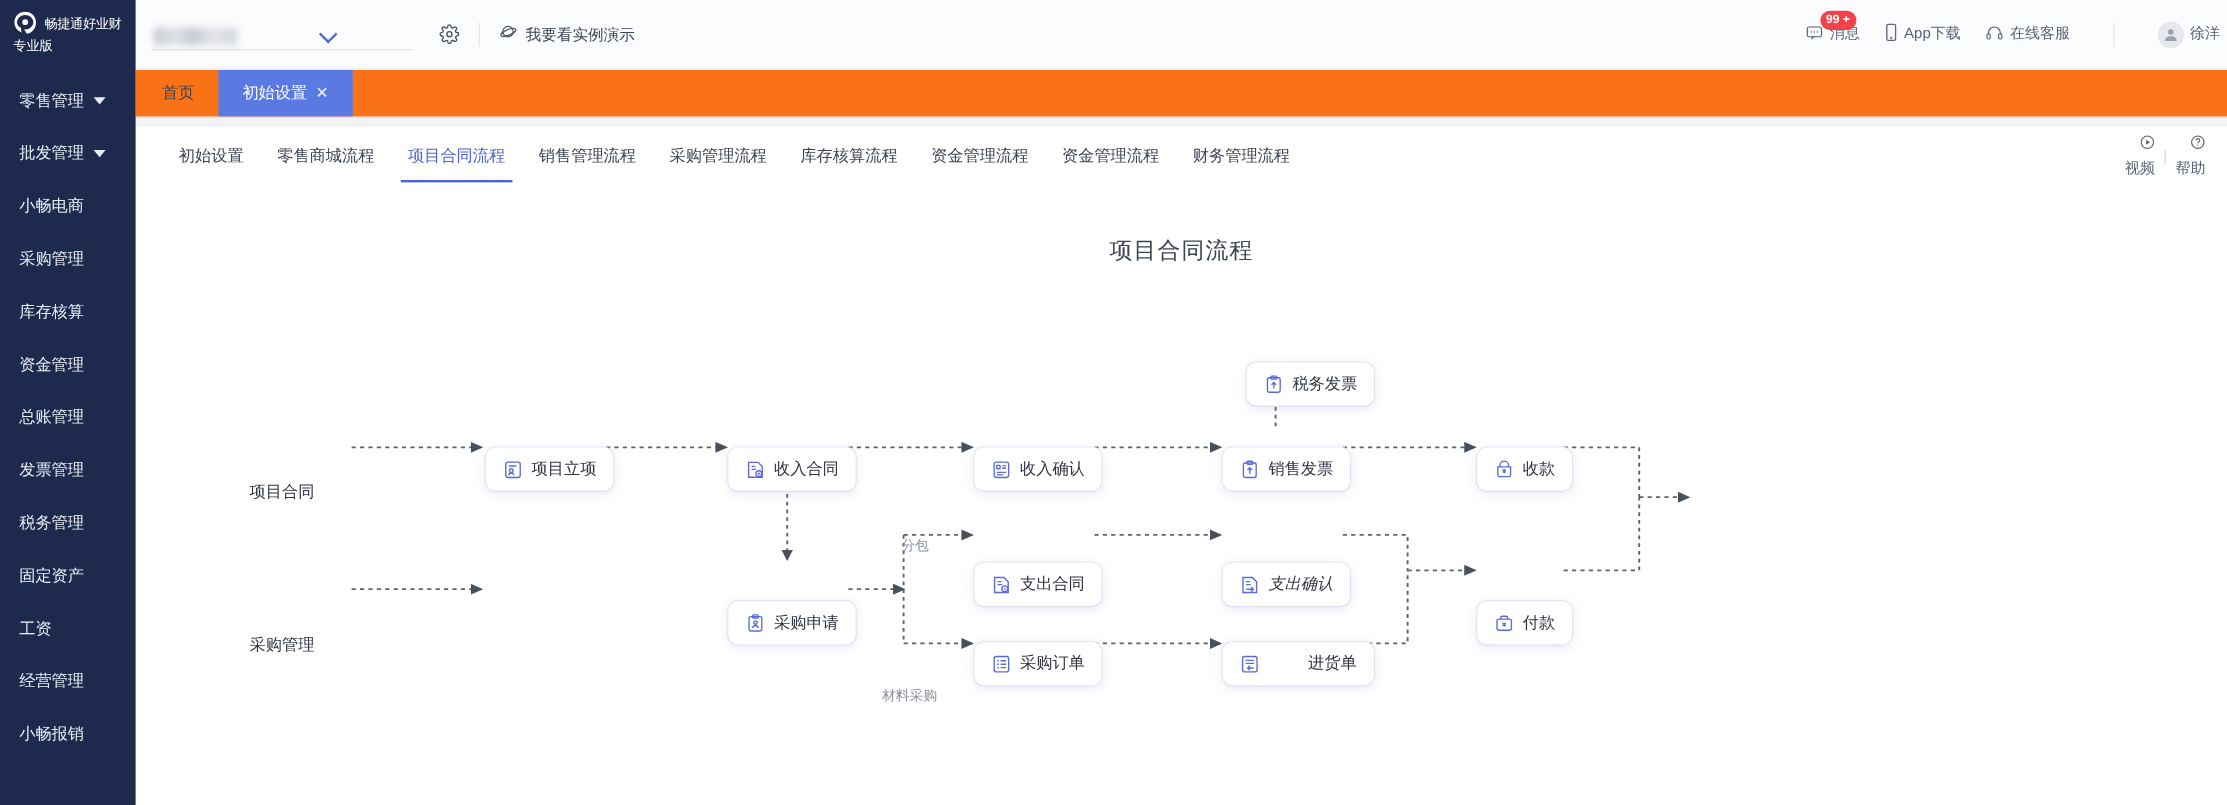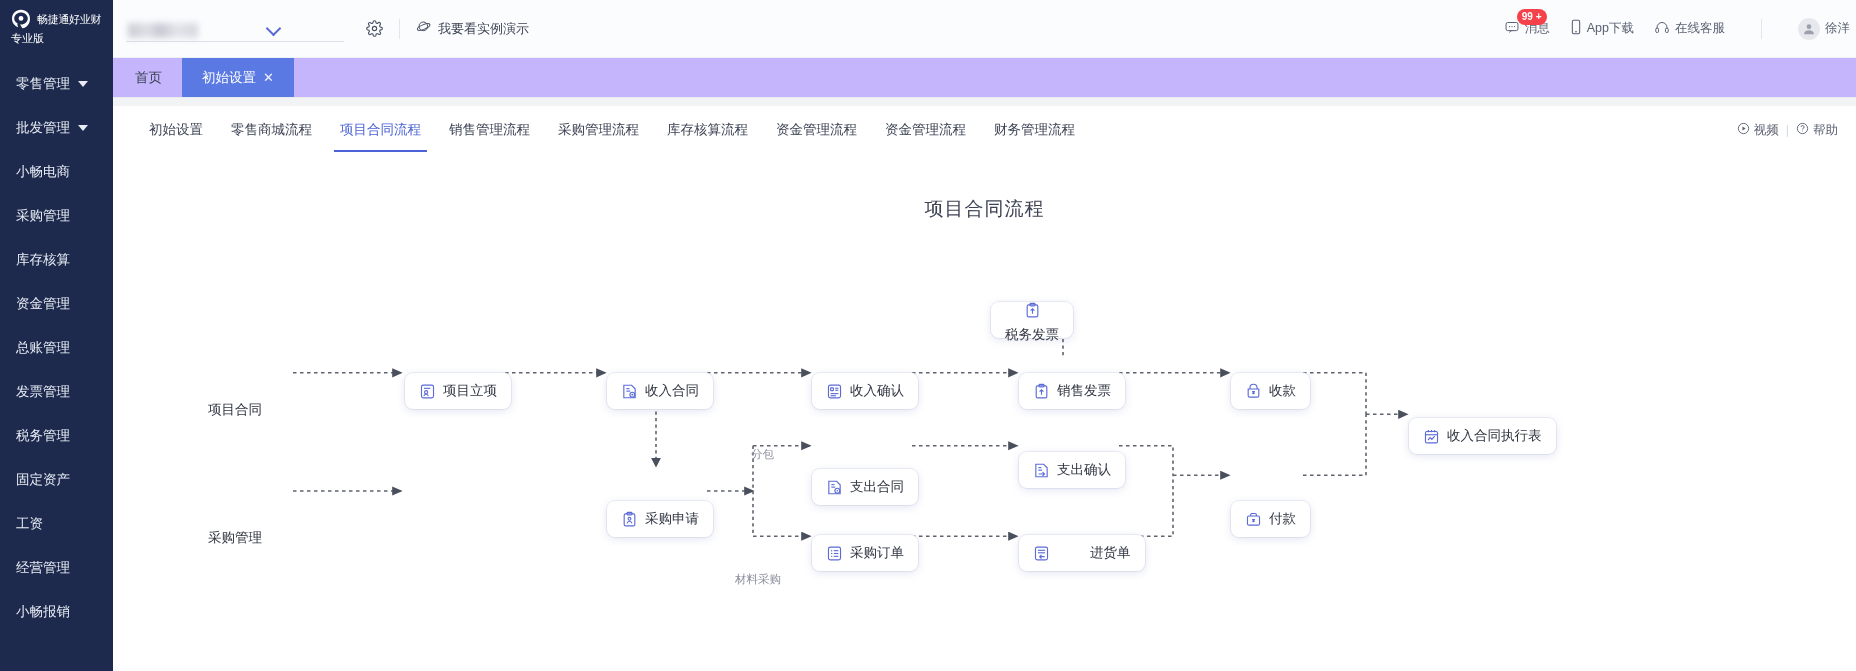--- a/index.html
+++ b/index.html
@@ -74,21 +74,21 @@
     font-size: 10px; line-height: 1; padding: 3px 5px 3px 5px; border-radius: 9px;
     font-weight: bold; white-space: nowrap;
   }
   .avatar {
     width: 22px; height: 22px; border-radius: 50%; background: #e6e8ed;
     display: flex; align-items: center; justify-content: center;
   }
 
   
   .wintabs {
-    height: 40px; display: flex; align-items: stretch; background: #c4b5fd;
+    height: 40px; display: flex; align-items: stretch; background: #f97316;
     border-bottom: 1px solid #e9ebef; flex: 0 0 40px; padding-left: 2px;
   }
   .wintab {
     display: flex; align-items: center; gap: 7px; padding: 0 20px;
     font-size: 13.5px; color: #3c4354; cursor: pointer;
   }
   .wintab.active { background: #5b79e3; color: #ffffff; }
   .wintab .x { font-size: 13px; opacity: .9; }
 
   
@@ -105,21 +105,21 @@
   }
   .subnav-item.active { color: #4b63d6; }
   .subnav-item.active::after {
     content: ""; position: absolute; left: 8px; right: 8px; bottom: 2px;
     height: 2px; background: #4b63d6;
   }
   .subnav-right {
     margin-left: auto; display: flex; align-items: center; gap: 7px;
     font-size: 12.5px; color: #5a6172;
   }
-  .subnav-right .lnk { display: flex; align-items: flex-start; gap: 4px; cursor: pointer; }
+  .subnav-right .lnk { display: flex; align-items: flex-end; gap: 4px; cursor: pointer; flex-direction: column; }
   .sep { color: #d6d9e0; }
 
   
   .canvas { flex: 1; position: relative; min-height: 0; overflow: hidden; }
   .flow-title {
     position: absolute; left: 0; right: 0; top: 42px; text-align: center;
     font-size: 19px; color: #3c4354; letter-spacing: 1px;
   }
 
   .node {
@@ -428,21 +428,21 @@
                 <rect x="6.5" y="6.8" width="4" height="4" rx="0.8"></rect>
                 <line x1="13" y1="7.4" x2="17.5" y2="7.4"></line>
                 <line x1="13" y1="10.2" x2="17.5" y2="10.2"></line>
                 <line x1="6.5" y1="15" x2="17.5" y2="15"></line>
                 <line x1="6.5" y1="18" x2="14" y2="18"></line>
               </svg>
             </span>
             <span>收入确认</span>
           </div>
 
-          <div class="node" style="left:878px; top:148px;flex-direction:column;">
+          <div class="node" style="left:926px; top:148px;">
             <span>
               <svg width="17" height="17" viewBox="0 0 24 24" fill="none" stroke="#5b6bd6" stroke-width="1.6">
                 <rect x="4.5" y="4" width="15" height="17" rx="2"></rect>
                 <rect x="8.5" y="2" width="7" height="3.6" rx="1.2"></rect>
                 <path d="M12 16.5V9.8M9.3 12.2L12 9.5l2.7 2.7"></path>
               </svg>
             </span>
             <span>税务发票</span>
           </div>
 
@@ -461,33 +461,20 @@
             <span>
               <svg width="17" height="17" viewBox="0 0 24 24" fill="none" stroke="#5b6bd6" stroke-width="1.6">
                 <path d="M4.5 8.5h15v9.5a2 2 0 0 1-2 2H6.5a2 2 0 0 1-2-2z"></path>
                 <path d="M7 8.5V6.8a5 5 0 0 1 10 0v1.7"></path>
                 <path d="M10 12.2h4M10 14.4h4M12 12v4"></path>
               </svg>
             </span>
             <span>收款</span>
           </div>
 
-          <div class="node" style="left:1296px; top:264px;">
-            <span>
-              <svg width="17" height="17" viewBox="0 0 24 24" fill="none" stroke="#5b6bd6" stroke-width="1.6">
-                <rect x="3.5" y="5" width="17" height="16" rx="2"></rect>
-                <line x1="3.5" y1="9.5" x2="20.5" y2="9.5"></line>
-                <line x1="7.5" y1="2.8" x2="7.5" y2="6"></line>
-                <line x1="12" y1="2.8" x2="12" y2="6"></line>
-                <line x1="16.5" y1="2.8" x2="16.5" y2="6"></line>
-                <path d="M7 17l3-3.5 2.5 2.5 4-4.5"></path>
-              </svg>
-            </span>
-            <span>收入合同执行表</span>
-          </div>
 
           <div class="node" style="left:494px; top:347px;">
             <span>
               <svg width="17" height="17" viewBox="0 0 24 24" fill="none" stroke="#5b6bd6" stroke-width="1.6">
                 <rect x="4.5" y="4" width="15" height="17" rx="2"></rect>
                 <rect x="8.5" y="2" width="7" height="3.6" rx="1.2"></rect>
                 <circle cx="12" cy="11" r="2"></circle>
                 <path d="M8.5 17.5c.6-2 2-3 3.5-3s2.9 1 3.5 3"></path>
               </svg>
             </span>
@@ -500,21 +487,21 @@
                 <path d="M4 3.2h11l5 5v12.6H4z"></path>
                 <line x1="7.5" y1="8" x2="12" y2="8"></line>
                 <line x1="7.5" y1="11.5" x2="13" y2="11.5"></line>
                 <circle cx="16" cy="16.5" r="3.4"></circle>
                 <circle cx="16" cy="16.5" r="1.1" fill="#5b6bd6" stroke="none"></circle>
               </svg>
             </span>
             <span>支出合同</span>
           </div>
 
-          <div class="node" style="left:906px; top:298px;">
+          <div class="node" style="left:906px; top:315px;font-style:italic;">
             <span>
               <svg width="17" height="17" viewBox="0 0 24 24" fill="none" stroke="#5b6bd6" stroke-width="1.6">
                 <path d="M4 3.2h11l5 5v12.6H4z"></path>
                 <line x1="7.5" y1="8" x2="12" y2="8"></line>
                 <line x1="7.5" y1="11.5" x2="13" y2="11.5"></line>
                 <path d="M8 17h8M13.5 14.4L16.2 17l-2.7 2.6"></path>
               </svg>
             </span>
             <span>支出确认</span>
           </div>

